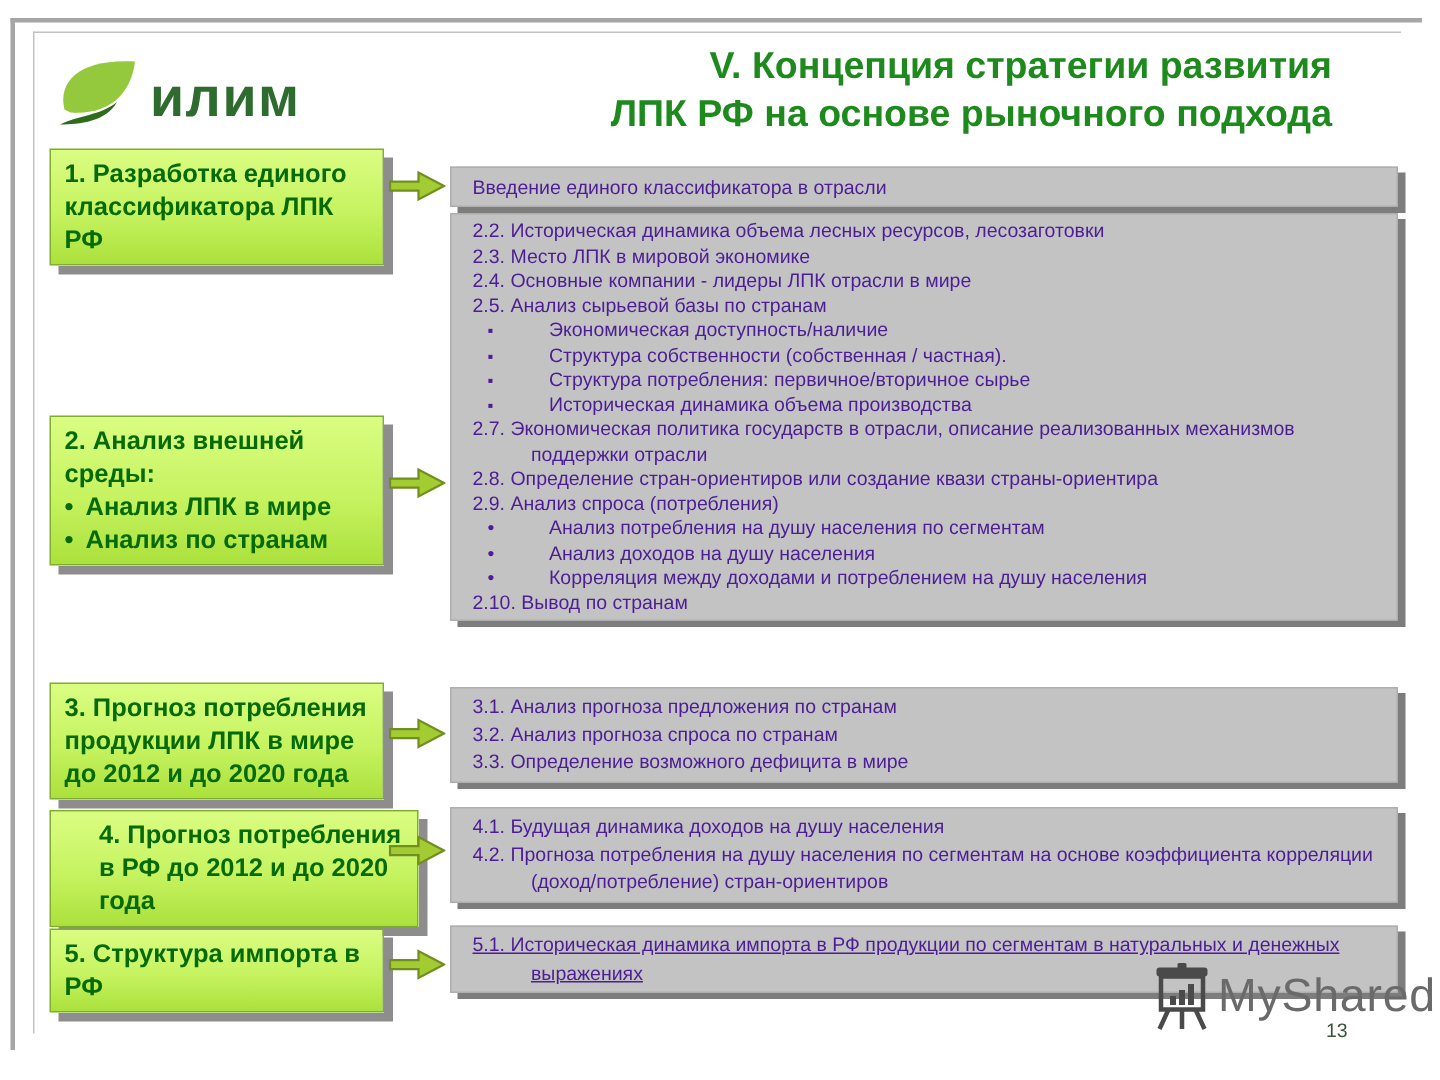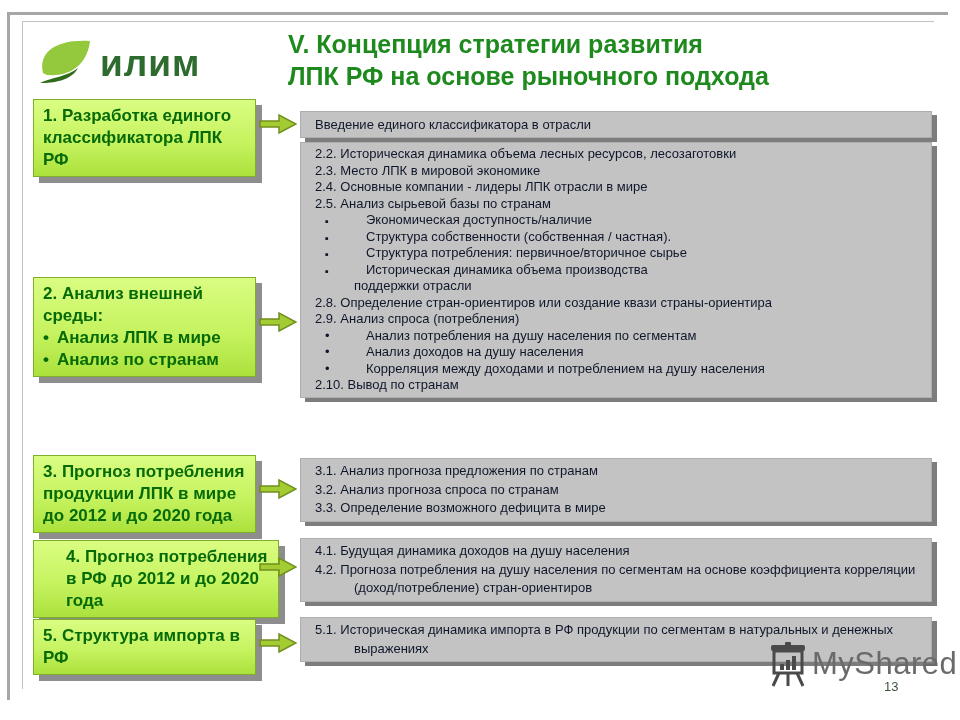--- a/index.html
+++ b/index.html
@@ -10,35 +10,35 @@
   .frame-top-outer{position:absolute;left:7px;top:12px;width:941px;height:3px;background:#a6a6a6;}
   .frame-left-outer{position:absolute;left:7px;top:12px;width:3px;height:688px;background:#a6a6a6;}
   .frame-top-inner{position:absolute;left:22px;top:21px;width:912px;height:1px;background:#c2c2c2;}
   .frame-left-inner{position:absolute;left:22px;top:21px;width:1px;height:668px;background:#c2c2c2;}
 
   
   .logo{position:absolute;left:36px;top:36px;display:flex;align-items:center;}
   .logo-text{margin-left:8px;font-size:37px;font-weight:bold;color:#2e6b2e;letter-spacing:1px;}
 
   
-  .title{position:absolute;left:288px;top:28px;width:600px;text-align:left;color:#1e8a1e;font-weight:bold;font-size:25px;line-height:32px;}
+  .title{position:absolute;left:288px;top:28px;width:600px;text-align:right;color:#1e8a1e;font-weight:bold;font-size:25px;line-height:32px;}
 
   
   .gbox{position:absolute;left:33px;width:203px;background:linear-gradient(180deg,#dafd82 0%,#c6f360 55%,#abe13c 100%);
         border:1px solid #7fae2e;box-shadow:6px 6px 0 #8d8d8d;padding:5px 9px;
         color:#066b06;font-weight:bold;font-size:17px;line-height:22px;}
   .gb-bullet{position:relative;padding-left:14px;}
   .gb-bullet::before{content:"•";position:absolute;left:0;top:0;}
 
   
   .arrow{position:absolute;width:38px;height:24px;}
 
   
   .rbox{position:absolute;left:300px;width:612px;background:#c3c3c3;border:1px solid #aeaeae;
-        box-shadow:5px 4px 0 #7d7d7d;padding:3px 9px;font-size:13px;color:#0f172a;}
+        box-shadow:5px 4px 0 #7d7d7d;padding:3px 9px;font-size:13px;color:#4c1d95;}
   .rline{line-height:16.5px;padding-left:5px;}
   .rbox.loose .rline{line-height:18.5px;}
   .rline.one{line-height:19px;}
   .sub{position:relative;padding-left:56px;}
   .sub-sq::before{content:"▪";position:absolute;left:15px;top:1px;font-size:11px;}
   .sub-dot::before{content:"•";position:absolute;left:15px;top:0;}
   .cont{padding-left:44px;}
 
   
   .watermark{position:absolute;left:770px;top:642px;display:flex;align-items:flex-start;justify-content:space-between;}
@@ -124,20 +124,21 @@
 
   <div class="rbox" style="top:142px;">
     <div class="rline">2.2. Историческая динамика объема лесных ресурсов, лесозаготовки</div>
     <div class="rline">2.3. Место ЛПК в мировой экономике</div>
     <div class="rline">2.4. Основные компании - лидеры ЛПК отрасли в мире</div>
     <div class="rline">2.5. Анализ сырьевой базы по странам</div>
     <div class="rline sub sub-sq">Экономическая доступность/наличие</div>
     <div class="rline sub sub-sq">Структура собственности (собственная / частная).</div>
     <div class="rline sub sub-sq">Структура потребления: первичное/вторичное сырье</div>
     <div class="rline sub sub-sq">Историческая динамика объема производства</div>
+    <div class="rline">2.7. Экономическая политика государств в отрасли, описание реализованных механизмов</div>
     <div class="rline cont">поддержки отрасли</div>
     <div class="rline">2.8. Определение стран-ориентиров или создание квази страны-ориентира</div>
     <div class="rline">2.9. Анализ спроса (потребления)</div>
     <div class="rline sub sub-dot">Анализ потребления на душу населения по сегментам</div>
     <div class="rline sub sub-dot">Анализ доходов на душу населения</div>
     <div class="rline sub sub-dot">Корреляция между доходами и потреблением на душу населения</div>
     <div class="rline">2.10. Вывод по странам</div>
   </div>
 
   <div class="rbox loose" style="top:458px;">
@@ -145,21 +146,21 @@
     <div class="rline">3.2. Анализ прогноза спроса по странам</div>
     <div class="rline">3.3. Определение возможного дефицита в мире</div>
   </div>
 
   <div class="rbox loose" style="top:538px;">
     <div class="rline">4.1. Будущая динамика доходов на душу населения</div>
     <div class="rline">4.2. Прогноза потребления на душу населения по сегментам на основе коэффициента корреляции</div>
     <div class="rline cont">(доход/потребление) стран-ориентиров</div>
   </div>
 
-  <div class="rbox loose" style="top:617px;">
+  <div class="rbox loose" style="top:617px;text-decoration:underline;">
     <div class="rline">5.1. Историческая динамика импорта в РФ продукции по сегментам в натуральных и денежных</div>
     <div class="rline cont">выражениях</div>
   </div>
 
   <div class="watermark">
     <span>
       <svg width="36" height="46" viewBox="0 0 36 46">
         <rect x="1" y="3" width="34" height="6" rx="2" fill="#4a4a4a"></rect>
         <rect x="15" y="0" width="6" height="4" rx="1" fill="#4a4a4a"></rect>
         <rect x="4" y="9" width="28" height="22" fill="none" stroke="#4a4a4a" stroke-width="3"></rect>

